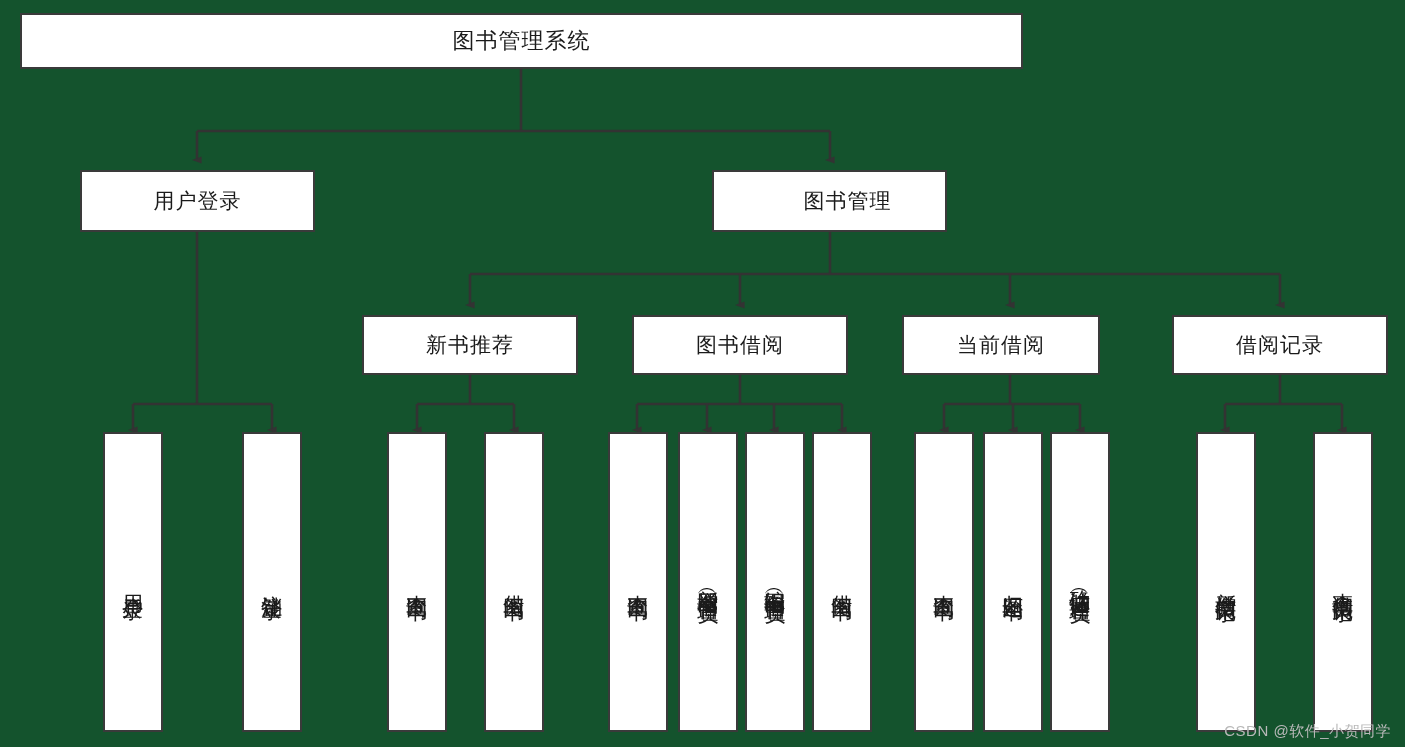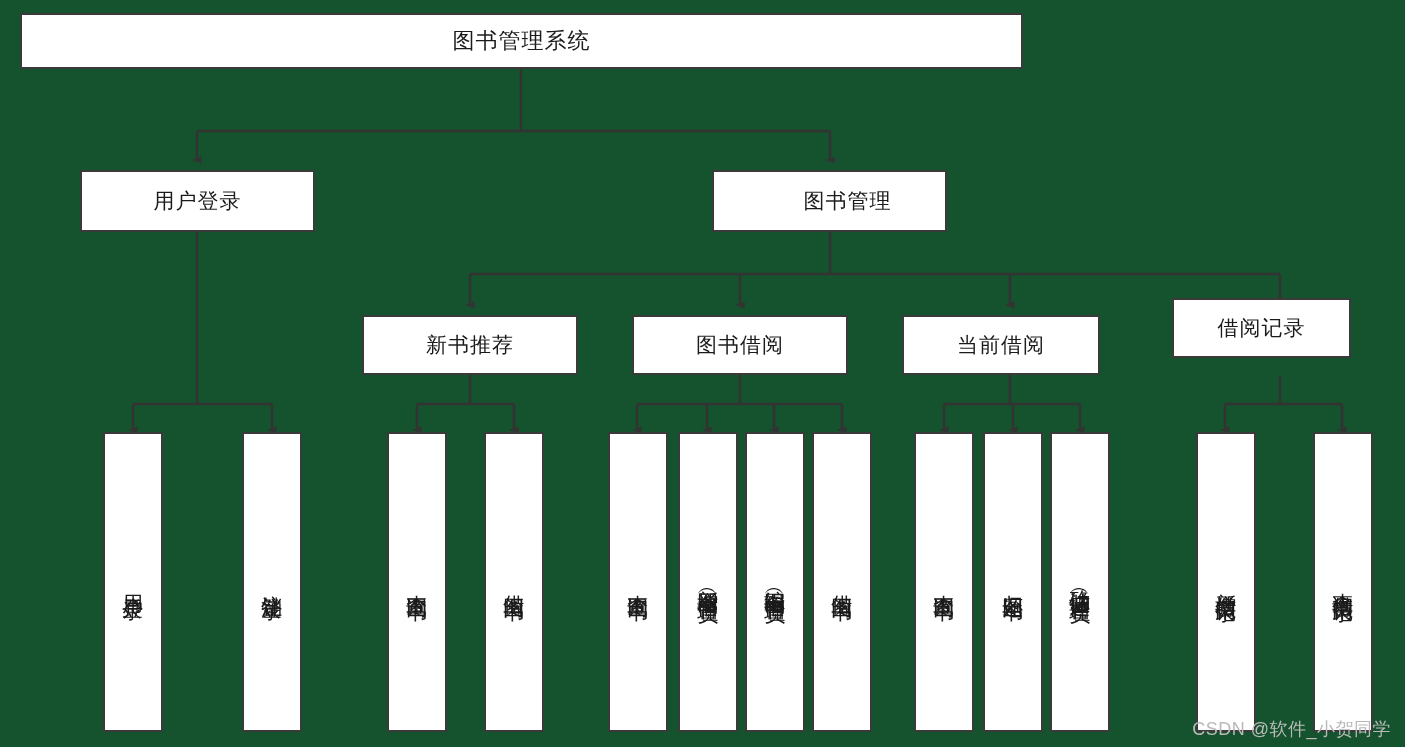--- a/index.html
+++ b/index.html
@@ -58,21 +58,21 @@
     top: 0;
     width: 1405px;
     height: 747px;
     pointer-events: none;
   }
   
   #watermark {
     position: absolute;
     right: 14px;
     bottom: 6px;
-    font-size: 18px;
+    font-size: 15px;
     color: #b9b9b9;
     white-space: nowrap;
     letter-spacing: 0.5px;
     font-family: "Liberation Sans", "DejaVu Sans", sans-serif;
     margin-left: 48px;
   }
 </style>
 </head>
 <body>
 
@@ -145,21 +145,21 @@
   </div>
 
   <div class="node horiz" style="left:632px; top:315px; width:216px; height:60px;">
     <span class="label">图书借阅</span>
   </div>
 
   <div class="node horiz" style="left:902px; top:315px; width:198px; height:60px;">
     <span class="label">当前借阅</span>
   </div>
 
-  <div class="node horiz" style="left:1172px; top:298px; width:179px; height:60px;">
+  <div class="node horiz" style="left:1172px; top:315px; width:216px; height:60px;">
     <span class="label">借阅记录</span>
   </div>
 
   <div class="node vert" style="left:103px; top:432px; width:60px; height:300px;">
     <span class="label">用户登录</span>
   </div>
 
   <div class="node vert" style="left:242px; top:432px; width:60px; height:300px;">
     <span class="label">注销登录</span>
   </div>

